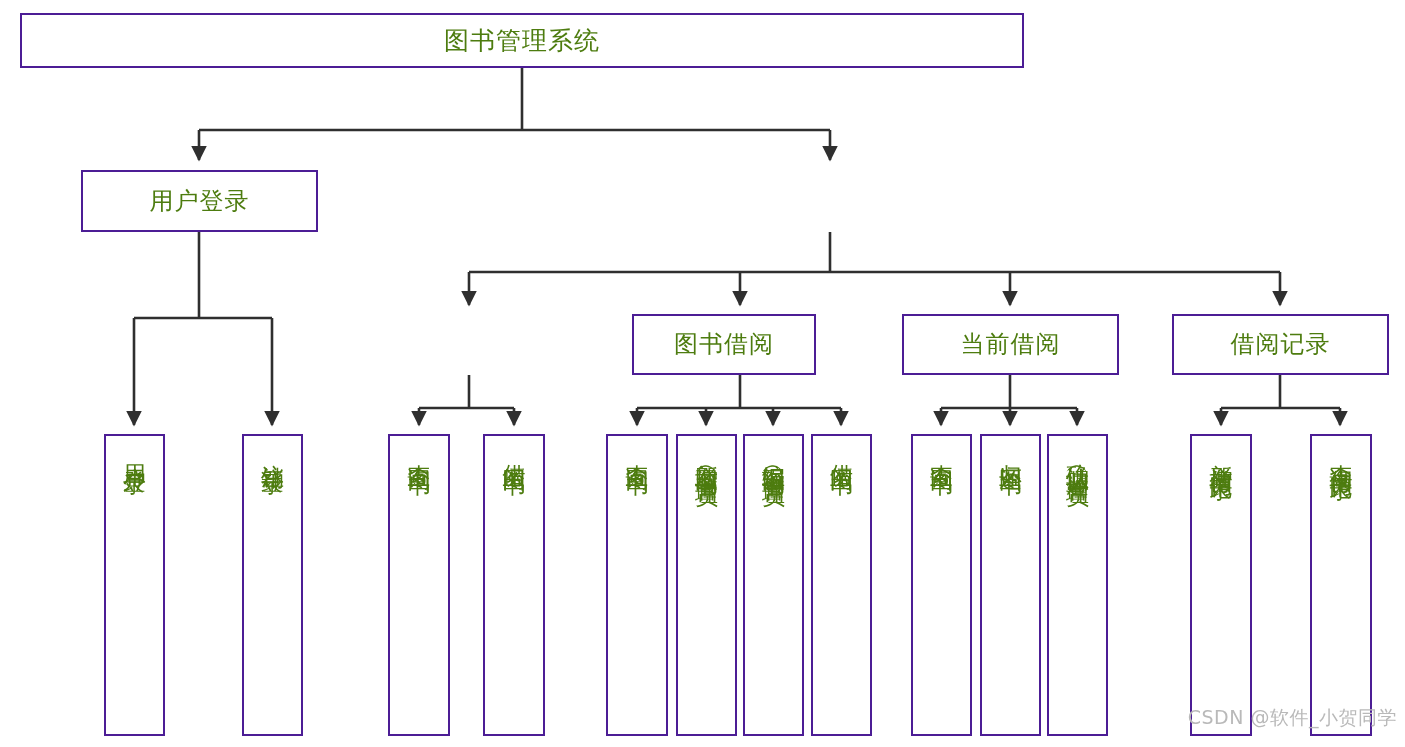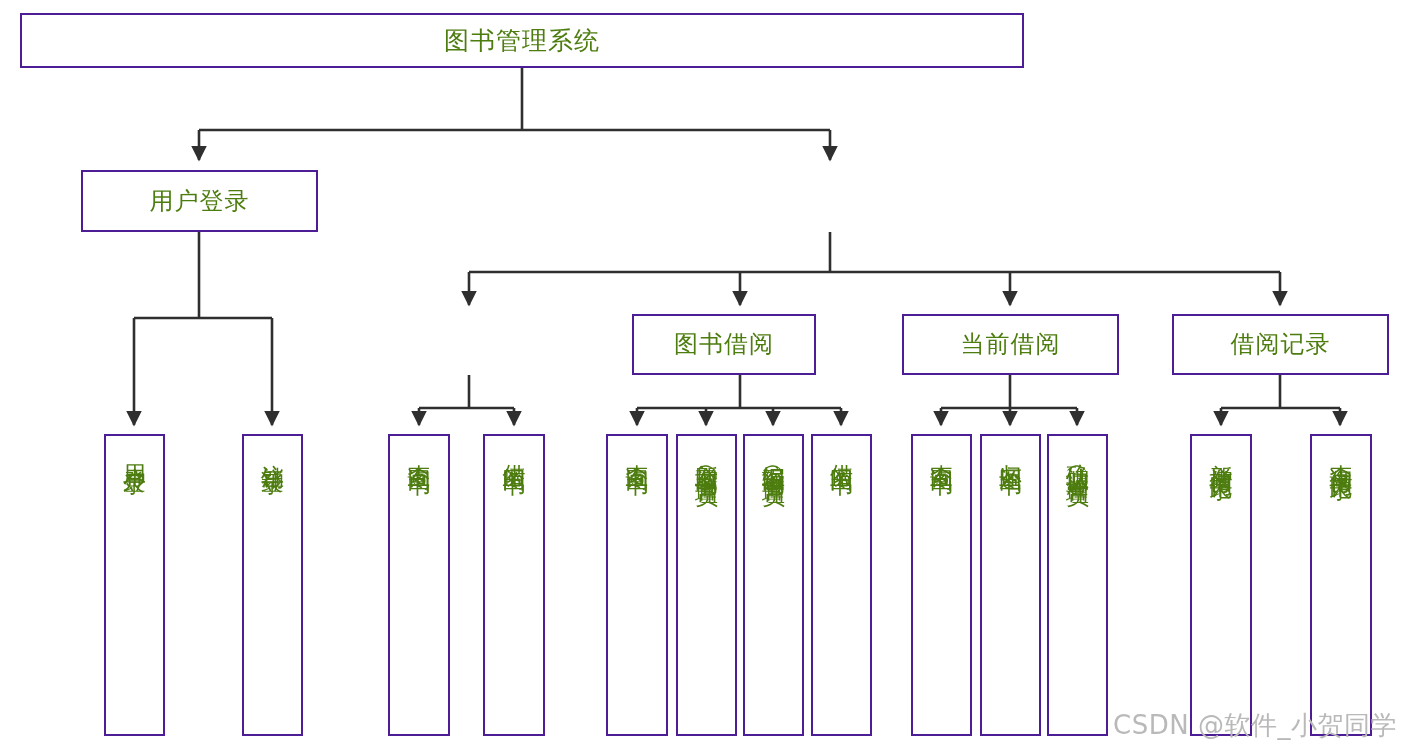--- a/index.html
+++ b/index.html
@@ -61,22 +61,22 @@
     writing-mode: vertical-rl;
     text-orientation: upright;
     font-size: 23px;
     letter-spacing: 3px;
     line-height: 1;
     white-space: nowrap;
   }
   .watermark {
     position: absolute;
     right: 8px;
-    bottom: 4px;
-    font-size: 26px;
+    bottom: 16px;
+    font-size: 19px;
     color: #b9b9b9;
     letter-spacing: 0.5px;
     white-space: nowrap;
     z-index: 3;
     font-family: "DejaVu Sans", "Liberation Sans", sans-serif;
     margin-left: 28px;
   }
 </style>
 </head>
 <body>

